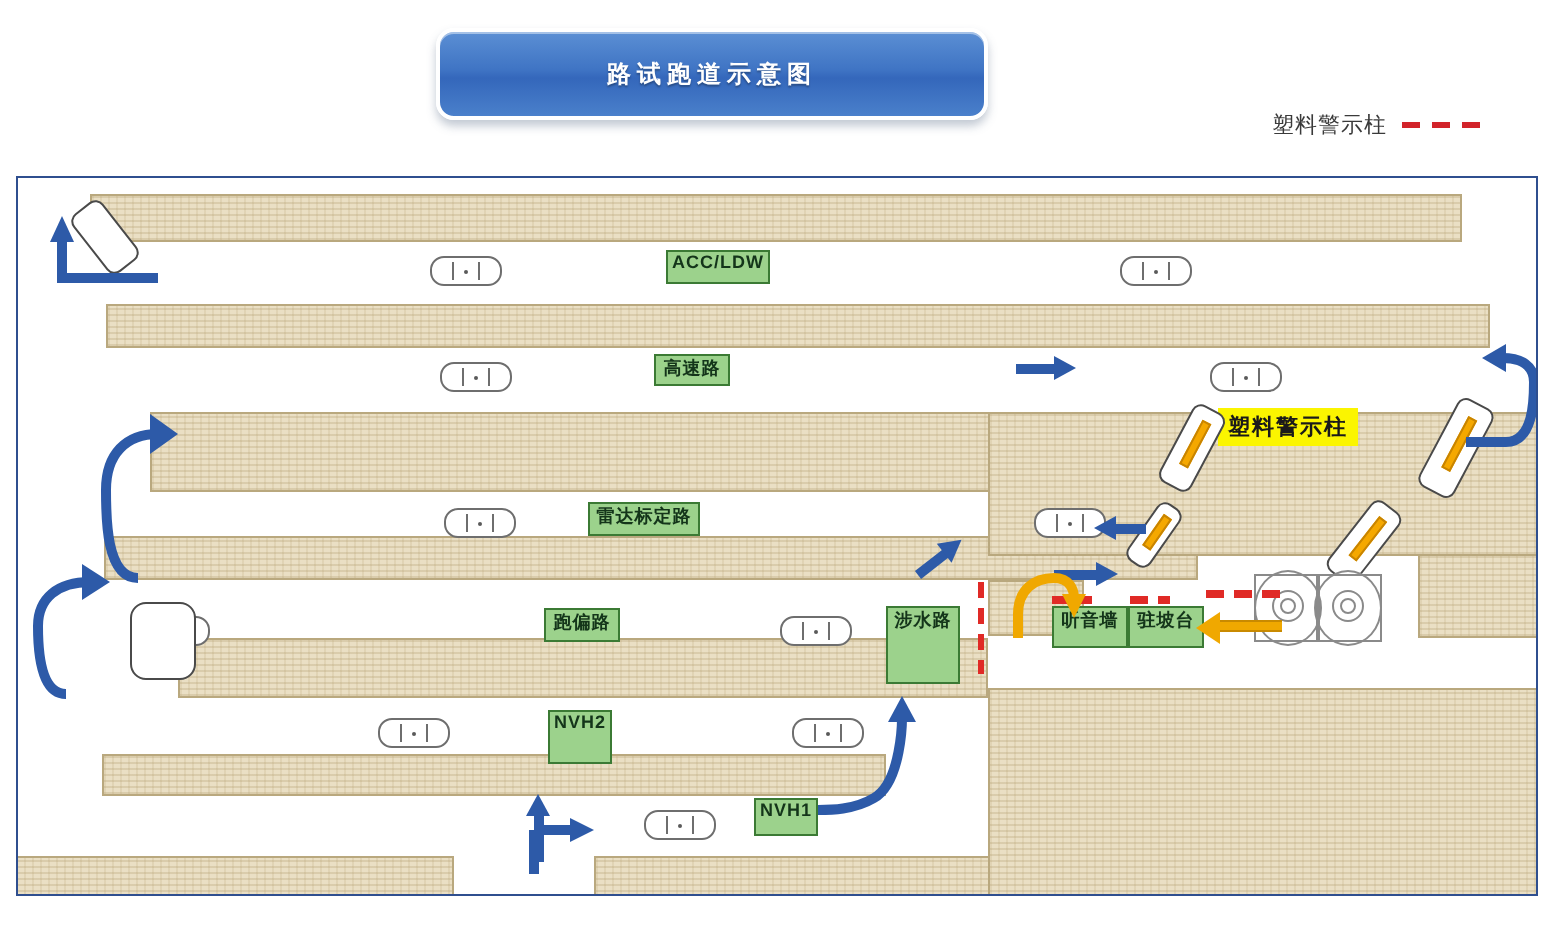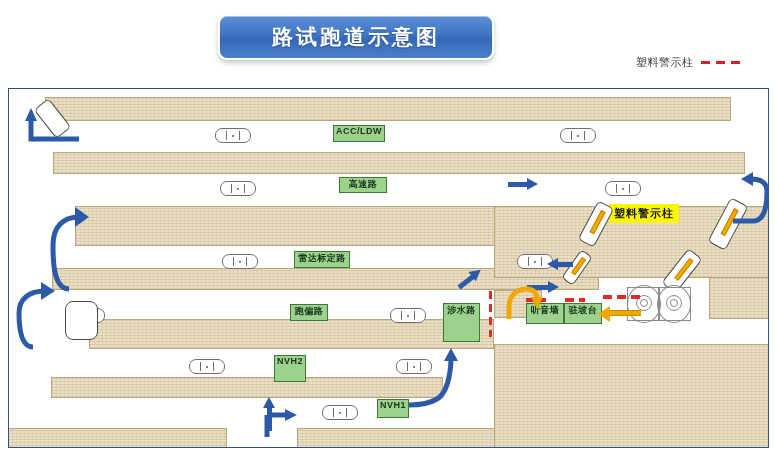--- a/index.html
+++ b/index.html
@@ -28,21 +28,21 @@
     border-radius: 9px;
     background: linear-gradient(180deg, #5b8fd4 0%, #3f74c4 45%, #3467bb 55%, #4a80cb 100%);
     border: 2px solid #ffffff;
     box-shadow: 0 3px 5px rgba(80,100,130,0.35), inset 0 1px 0 rgba(255,255,255,0.45);
     display: flex;
     align-items: center;
     justify-content: center;
   }
   .title-banner .title-text {
     color: #ffffff;
-    font-size: 21px;
+    font-size: 12px;
     font-weight: bold;
     letter-spacing: 3px;
     text-shadow: 0 1px 1px rgba(0,0,0,0.30);
   }
 
   
   .legend {
     position: absolute;
     left: 636px;
     top: 55px;
@@ -300,27 +300,27 @@
     <div class="track" style="left:288px; top:339px; width:200px; height:22px;"></div>
 
     <div class="track" style="left:485px; top:117px; width:282px; height:72px;"></div>
     <div class="track" style="left:485px; top:255px; width:282px; height:106px;"></div>
     <div class="track" style="left:485px; top:201px; width:48px; height:28px;"></div>
     <div class="track" style="left:700px; top:188px; width:67px; height:42px;"></div>
 
     <div class="glabel" style="left:324px; top:36px; width:52px; height:17px;">
       <span>ACC/LDW</span>
     </div>
-    <div class="glabel" style="left:330px; top:88px; width:48px; height:16px;">
+    <div class="glabel" style="left:318px; top:88px; width:38px; height:16px;">
       <span>高速路</span>
     </div>
     <div class="glabel" style="left:285px; top:162px; width:56px; height:17px;font-family:Liberation Mono, monospace;">
       <span>雷达标定路</span>
     </div>
-    <div class="glabel" style="left:263px; top:215px; width:38px; height:17px;margin-left:18px;">
+    <div class="glabel" style="left:263px; top:215px; width:38px; height:17px;">
       <span>跑偏路</span>
     </div>
     <div class="glabel" style="left:434px; top:214px; width:37px; height:39px;">
       <span>涉水路</span>
     </div>
     <div class="glabel" style="left:517px; top:214px; width:38px; height:21px;">
       <span>听音墙</span>
     </div>
     <div class="glabel" style="left:555px; top:214px; width:38px; height:21px;">
       <span>驻坡台</span>

